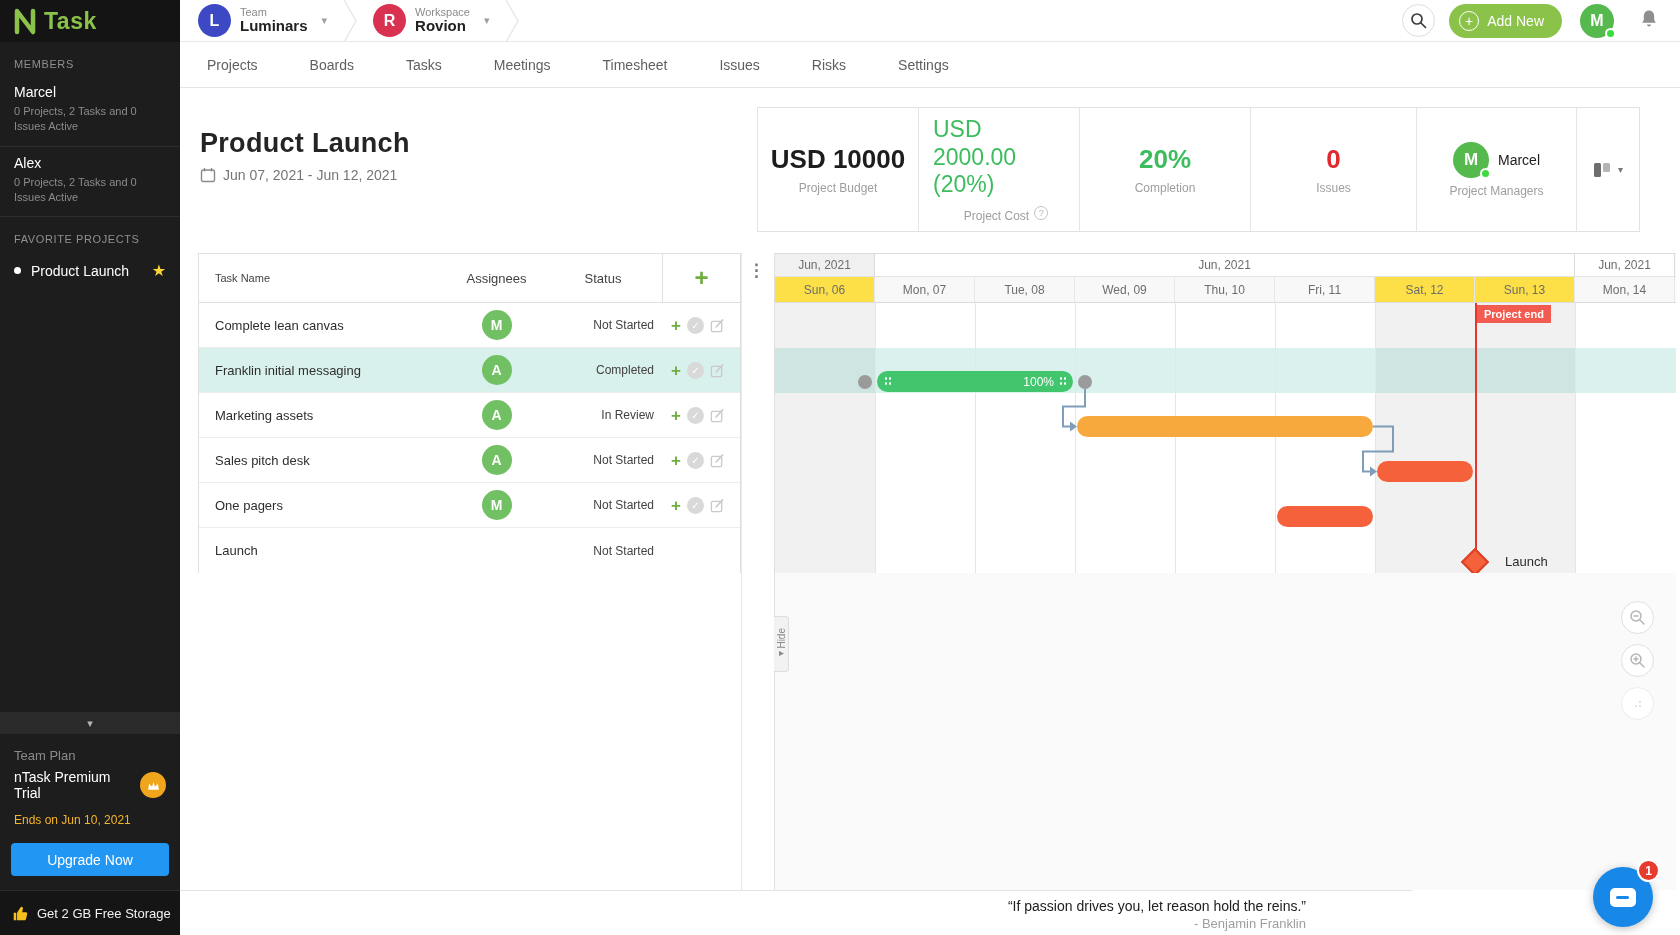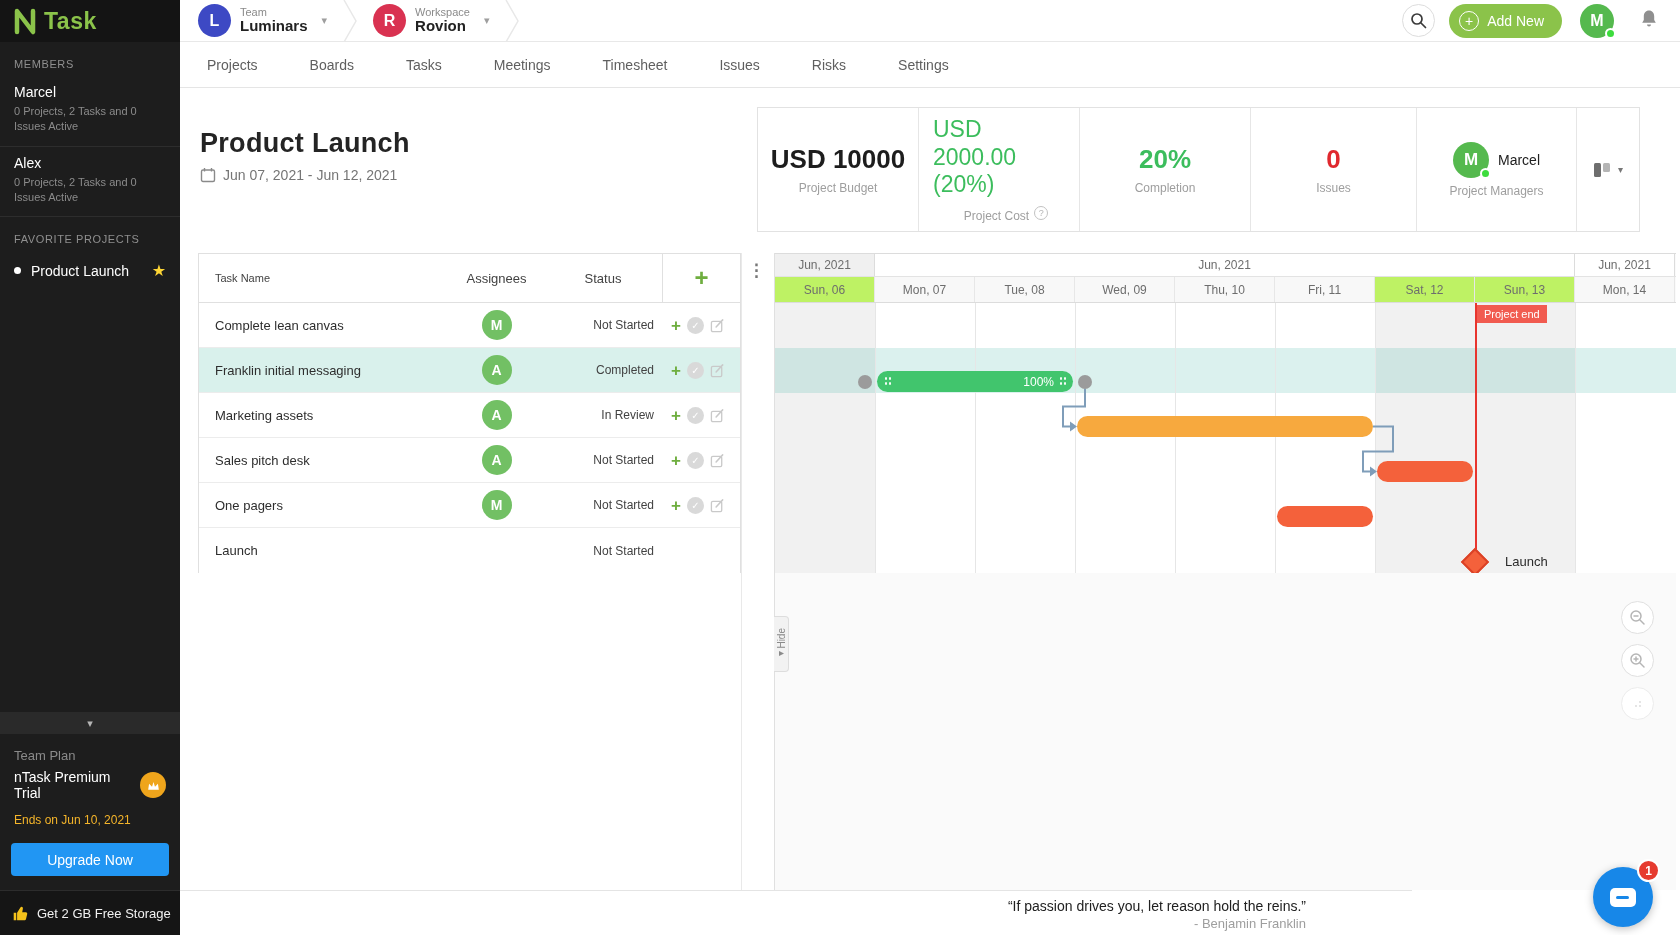--- a/index.html
+++ b/index.html
@@ -133,21 +133,21 @@
   
   .gantt { position: absolute; left: 594px; top: 165px; width: 902px; height: 637px; border-left: 1px solid #e0e0e0;
            background: #fafafa; }
   .g-months { display: flex; height: 24px; border-top: 1px solid #dcdcdc; border-bottom: 1px solid #e3e3e3; }
   .g-mseg { font-size: 12px; color: #6d6d6d; display: flex; align-items: center; justify-content: center;
             border-right: 1px solid #dcdcdc; background: #fff; }
   .g-mseg.shaded { background: #f0f0f0; }
   .g-days { display: flex; height: 26px; border-bottom: 1px solid #dcdcdc; }
   .g-day { font-size: 12px; color: #6d6d6d; display: flex; align-items: center; justify-content: center;
            background: #f8f8f8; border-right: 1px solid #e7e7e7; }
-  .g-day.weekend { background: #bef264; }
+  .g-day.weekend { background: #fde047; }
   .g-body { position: relative; height: 270px; background: #fff; overflow: hidden; }
   .wk-shade { position: absolute; top: 0; height: 270px; background: #f1f1f1; z-index: 0; }
   .g-gridline { position: absolute; top: 0; height: 270px; width: 1px; background: #e6e6e6; z-index: 2; }
   .sel-band { position: absolute; left: 0; width: 100%; height: 45px; background: rgba(77,186,170,0.20); z-index: 1; }
   .pe-line { position: absolute; top: 0; height: 270px; width: 2px; background: #e8352e; z-index: 2; }
   .pe-label { position: absolute; top: 2px; background: #f15b50; color: #fff; font-size: 11px; padding: 3px 7px;
               z-index: 6; }
   .g-bar { position: absolute; height: 21px; border-radius: 10.5px; z-index: 4; display: flex; align-items: center;
            padding: 0 7px; cursor: pointer; }
   .drag-dots { width: 7px; height: 11px;
@@ -491,21 +491,21 @@
           <div class="sel-band" style="top: 45px;"></div>
           <div class="g-gridline" style="left: 100px;"></div>
           <div class="g-gridline" style="left: 200px;"></div>
           <div class="g-gridline" style="left: 300px;"></div>
           <div class="g-gridline" style="left: 400px;"></div>
           <div class="g-gridline" style="left: 500px;"></div>
           <div class="g-gridline" style="left: 600px;"></div>
           <div class="g-gridline" style="left: 700px;"></div>
           <div class="g-gridline" style="left: 800px;"></div>
           <div class="pe-line" style="left: 700px; background: rgb(232, 53, 46);"></div>
-          <div class="pe-label" style="left: 702px;">Project end</div>
+          <div class="pe-label" style="left: 702px; font-weight: bold;">Project end</div>
           <div class="g-bar" style="left: 102px; top: 68px; width: 196px; background: rgb(65, 197, 109);">
             <span class="drag-dots"></span>
             <span class="bar-label">100%</span>
             <span class="drag-dots"></span>
           </div>
           <span class="link-circle" style="left: 83px; top: 71.5px;"></span>
           <span class="link-circle" style="left: 303px; top: 71.5px;"></span>
           <div class="g-bar" style="left: 302px; top: 113px; width: 296px; background: rgb(247, 169, 62);"></div>
           <div class="g-bar" style="left: 602px; top: 158px; width: 96px; background: rgb(244, 97, 59);"></div>
           <div class="g-bar" style="left: 502px; top: 203px; width: 96px; background: rgb(244, 97, 59);"></div>

